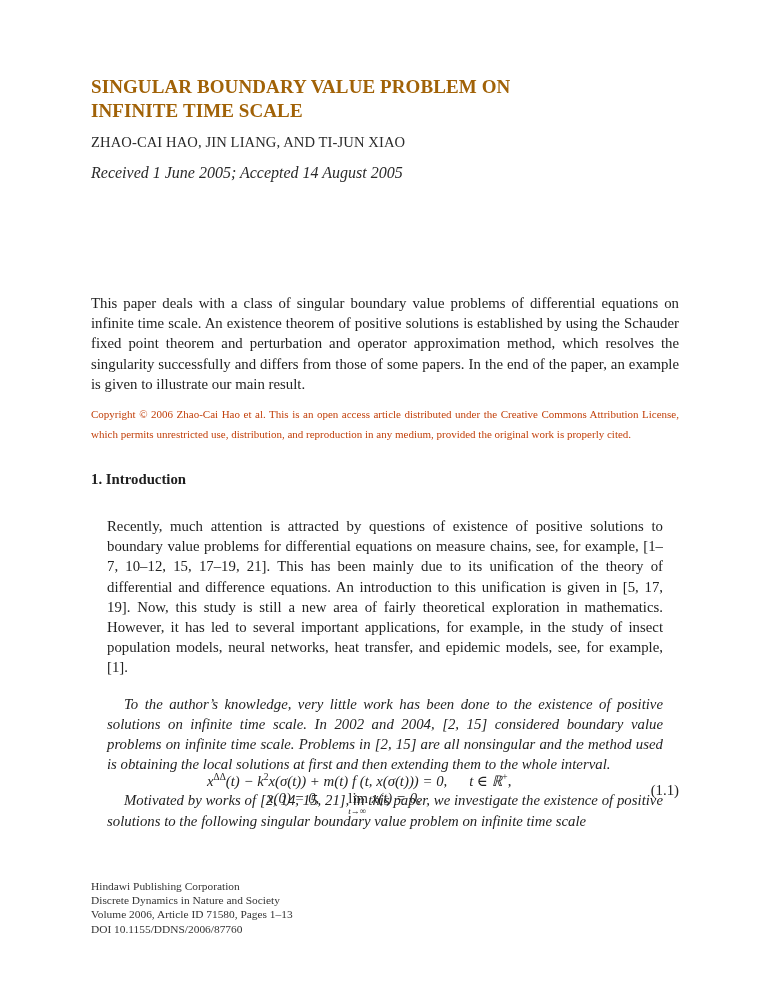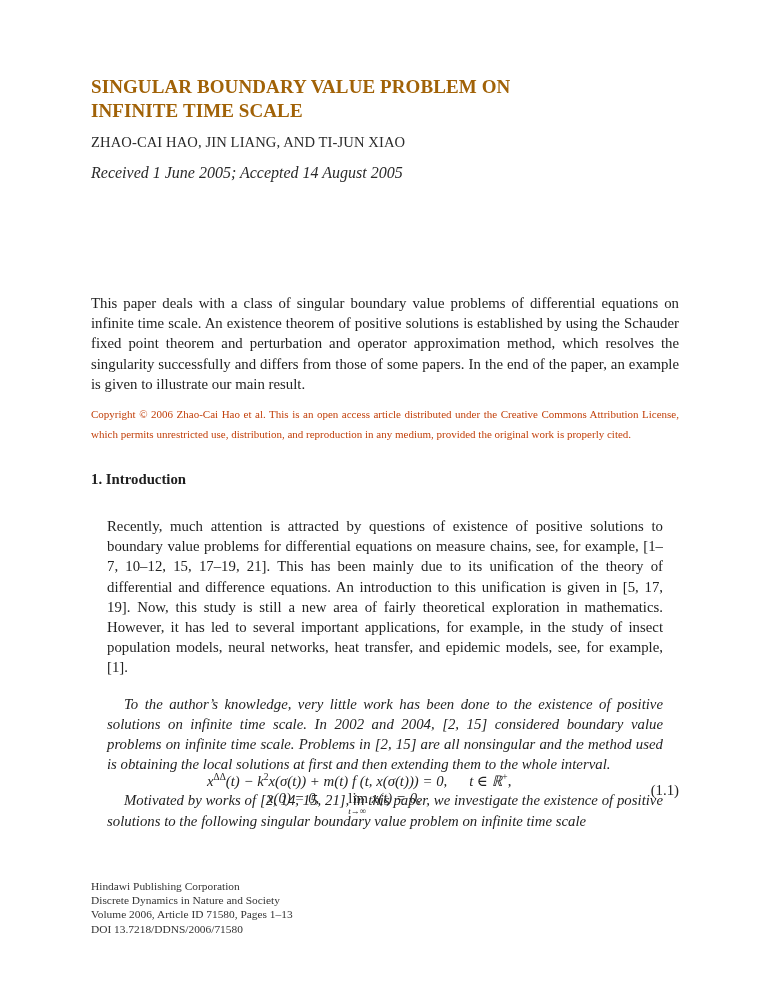--- a/index.html
+++ b/index.html
@@ -189,16 +189,16 @@
     <div class="eq-line2">
       <span>x(0) = 0,</span><span class="lim"><span>lim</span><span class="lim-sub">t→∞</span></span><span> x(t) = 0,</span>
     </div>
     <div class="eq-number">(1.1)</div>
   </div>
 
   <div class="footer">
     <div>Hindawi Publishing Corporation</div>
     <div>Discrete Dynamics in Nature and Society</div>
     <div>Volume 2006, Article ID 71580, Pages 1–13</div>
-    <div>DOI 13.7218/DDNS/2006/71580</div>
+    <div>DOI 10.1155/DDNS/2006/87760</div>
   </div>
 
 </div>
 
 </body></html>

